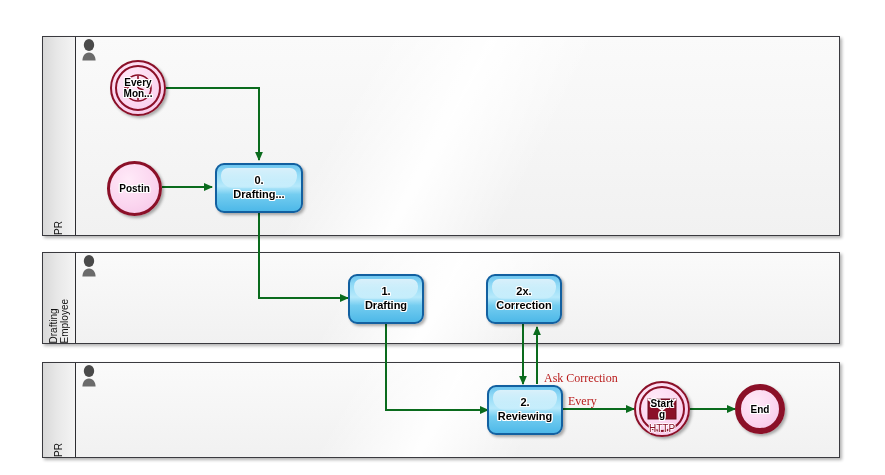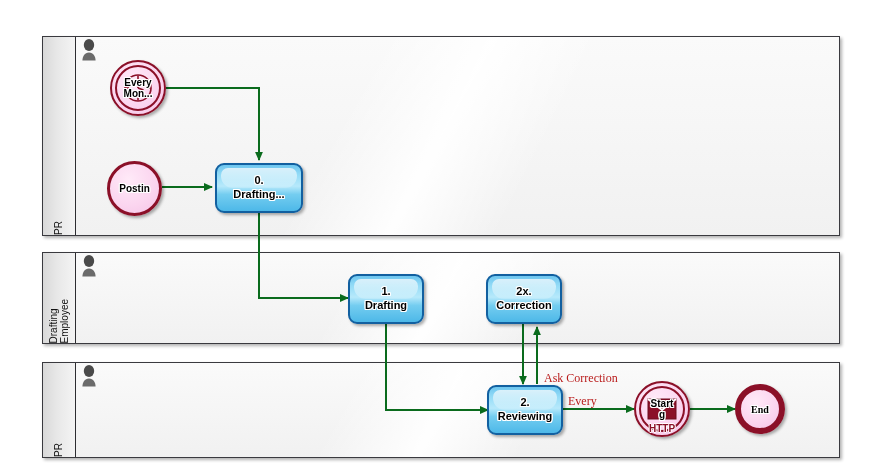--- a/index.html
+++ b/index.html
@@ -127,21 +127,21 @@
     position: absolute;
     box-sizing: border-box;
     border-radius: 50%;
     background: radial-gradient(circle at 38% 32%, #ffeaf8 0%, #fbd5ef 58%, #f4c3e6 100%);
     box-shadow: 2px 2px 3px rgba(0,0,0,0.32);
     display: flex;
     align-items: center;
     justify-content: center;
   }
   .event.start { border: 3px solid #8b1028; }
-  .event.end   { border: 6px solid #8b1028; font-family: Liberation Serif, serif; }
+  .event.end   { border: 6px solid #8b1028; }
   .event.intermediate {
     border: 2px solid #8b1028;
   }
   .event.intermediate .inner-ring {
     position: absolute;
     left: 3px; top: 3px; right: 3px; bottom: 3px;
     border: 2px solid #8b1028;
     border-radius: 50%;
     pointer-events: none;
   }
@@ -167,21 +167,21 @@
     z-index: 1;
     pointer-events: none;
   }
   .event-sub {
     position: absolute;
     left: 50%;
     bottom: 1px;
     transform: translateX(-50%);
     z-index: 4;
     font-size: 10px;
-    font-weight: bold;
+    font-weight: normal;
     color: #8b1028;
     text-shadow:
       -1px 0 #ffffff, 1px 0 #ffffff, 0 -1px #ffffff, 0 1px #ffffff;
     white-space: nowrap;
     pointer-events: none;
   }
 
   
   .flow-label {
     position: absolute;

